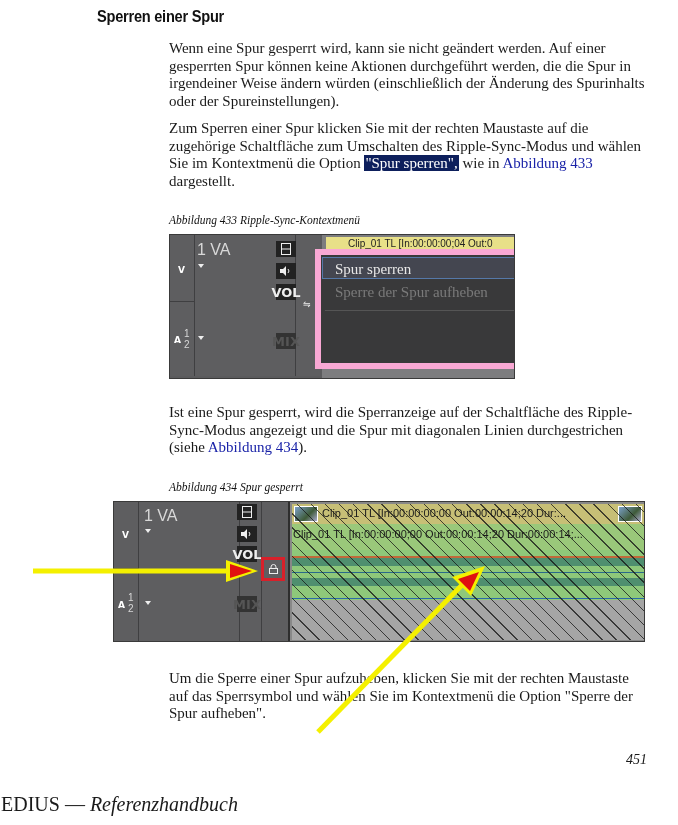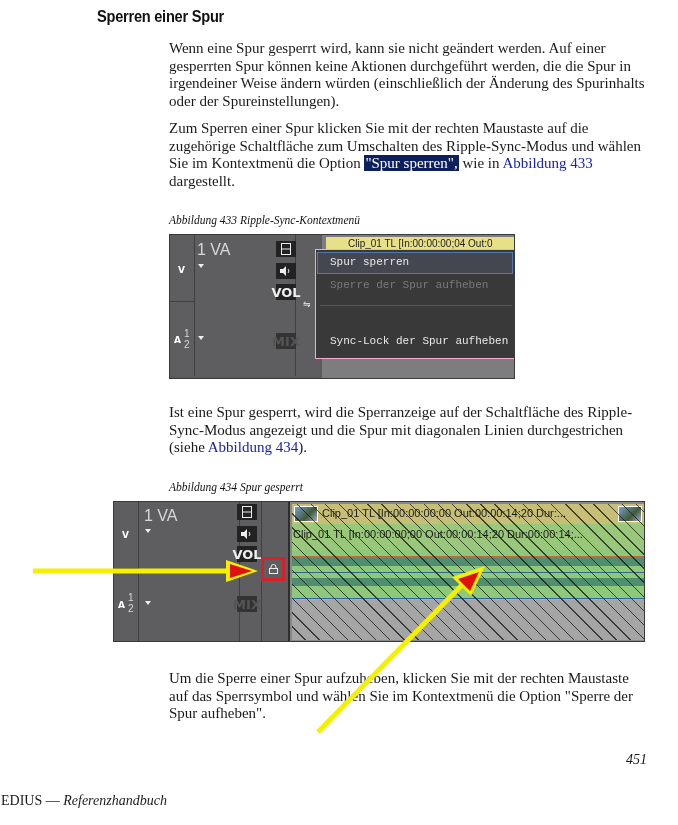--- a/index.html
+++ b/index.html
@@ -4,37 +4,37 @@
 <style>
   html,body{margin:0;padding:0;background:#fff;}
   body{width:678px;height:825px;position:relative;overflow:hidden;font-family:"Liberation Serif","DejaVu Serif",serif;color:#1a1a1a;}
   .heading{position:absolute;left:97px;top:7px;font-family:"Liberation Sans","DejaVu Sans",sans-serif;font-weight:bold;font-size:17px;letter-spacing:-0.3px;transform:scaleX(0.86);transform-origin:left top;color:#111;margin:0;}
   .para{position:absolute;left:169px;width:480px;font-size:15px;line-height:17.6px;margin:0;}
   .p1{top:40px;} .p2{top:120px;} .p3{top:404px;} .p4{top:670px;}
   .hl{background:#0d1f5c;color:#fff;padding:0 1px;}
   .link{color:#1a23a8;}
   .caption{position:absolute;left:169px;font-style:italic;font-size:11.5px;margin:0;color:#111;}
   .cap1{top:214px;} .cap2{top:481px;}
-  .footer-left{position:absolute;left:1px;top:793px;font-size:14px;}
+  .footer-left{position:absolute;left:1px;top:793px;font-size:20px;}
   .footer-left i{font-style:italic;}
   .footer-right{position:absolute;left:626px;top:752px;font-size:14px;font-style:italic;}
 
   
   .fig433{position:absolute;left:169px;top:234px;width:346px;height:145px;background:#5b5b5d;border:1px solid #3a3a3a;box-sizing:border-box;overflow:hidden;}
   .trackhead{position:absolute;left:0;top:0;width:150px;height:141px;background:#5e5e60;}
   .lbl-v{position:absolute;color:#fff;font-family:"DejaVu Sans",sans-serif;font-weight:bold;font-size:9px;}
   .lbl-name{position:absolute;color:#d8d8d8;font-family:"Liberation Sans",sans-serif;font-size:16px;}
   .tri{position:absolute;width:0;height:0;border-left:3.5px solid transparent;border-right:3.5px solid transparent;border-top:4px solid #eee;}
   .ibtn{position:absolute;width:20px;height:16px;background:#222;color:#eee;font-family:"DejaVu Sans",sans-serif;font-weight:bold;font-size:13px;display:flex;align-items:center;justify-content:center;}
   .ibtn.dim{color:#555;background:#333;}
   .hline{position:absolute;height:1px;background:#3f3f41;}
   .vline{position:absolute;width:1px;background:#3f3f41;}
   .cliparea{position:absolute;left:152px;top:0;width:194px;height:145px;background:#7d7d7f;}
   .clipyel{position:absolute;left:4px;top:2px;width:190px;height:14px;background:#e8e088;font-family:"Liberation Sans",sans-serif;font-size:10px;color:#222;white-space:nowrap;overflow:hidden;padding-left:22px;box-sizing:border-box;line-height:14px;}
-  .menu{position:absolute;left:145px;top:14px;width:200px;height:108px;background:#39393a;border:1px solid #f9a8d4;font-family:Liberation Mono, monospace;font-size:11px;}
+  .menu{position:absolute;left:145px;top:14px;width:200px;height:108px;background:#39393a;border:6px solid #f9a8d4;font-family:Liberation Serif, serif;font-size:15px;}
   .mi{position:absolute;left:14px;color:#e8e8e8;white-space:nowrap;}
   .mi.dis{color:#7a7a7a;}
   .mi-sel{position:absolute;left:1px;top:2px;width:196px;height:22px;border:1px solid #5578a8;background:#444650;box-sizing:border-box;}
   .msep{position:absolute;left:4px;width:192px;height:1px;background:#555;}
 
   
   .fig434{position:absolute;left:113px;top:501px;width:532px;height:141px;background:#5e5e60;border:1px solid #3a3a3a;box-sizing:border-box;overflow:hidden;}
   .clips2{position:absolute;left:176px;top:0;width:356px;height:139px;background:#888;}
   .c-yel{position:absolute;left:2px;top:2px;width:352px;height:20px;background:#c7bf76;}
   .c-grn1{position:absolute;left:2px;top:22px;width:352px;height:26px;background:#9ac87a;}
@@ -88,21 +88,20 @@
     <span style="position:absolute;left:133px;top:64px;color:#eee;font-size:9px;font-family:'DejaVu Sans',sans-serif;">⇋</span>
   </div>
   <div class="cliparea">
     <div class="clipyel"><span>Clip_01  TL [In:00:00:00;04 Out:0</span></div>
   </div>
   <div class="menu">
     <div class="mi-sel"></div>
     <span class="mi" style="top:6px;">Spur sperren</span>
     <span class="mi dis" style="top:29px;">Sperre der Spur aufheben</span>
     <div class="msep" style="top:55px;"></div>
-    <span class="mi" style="top:85px;">Sync-Lock der Spur aufheben</span>
   </div>
 </div>
 
 <p class="para p3"><span>Ist eine Spur gesperrt, wird die Sperranzeige auf der Schaltfläche des Ripple-Sync-Modus angezeigt und die Spur mit diagonalen Linien durchgestrichen (siehe </span><span class="link">Abbildung 434</span><span>).</span></p>
 
 <p class="caption cap2">Abbildung 434  Spur gesperrt</p>
 
 <div class="fig434">
   <div class="vline" style="left:24px;top:0;height:139px;"></div>
   <div class="vline" style="left:125px;top:0;height:139px;"></div>

